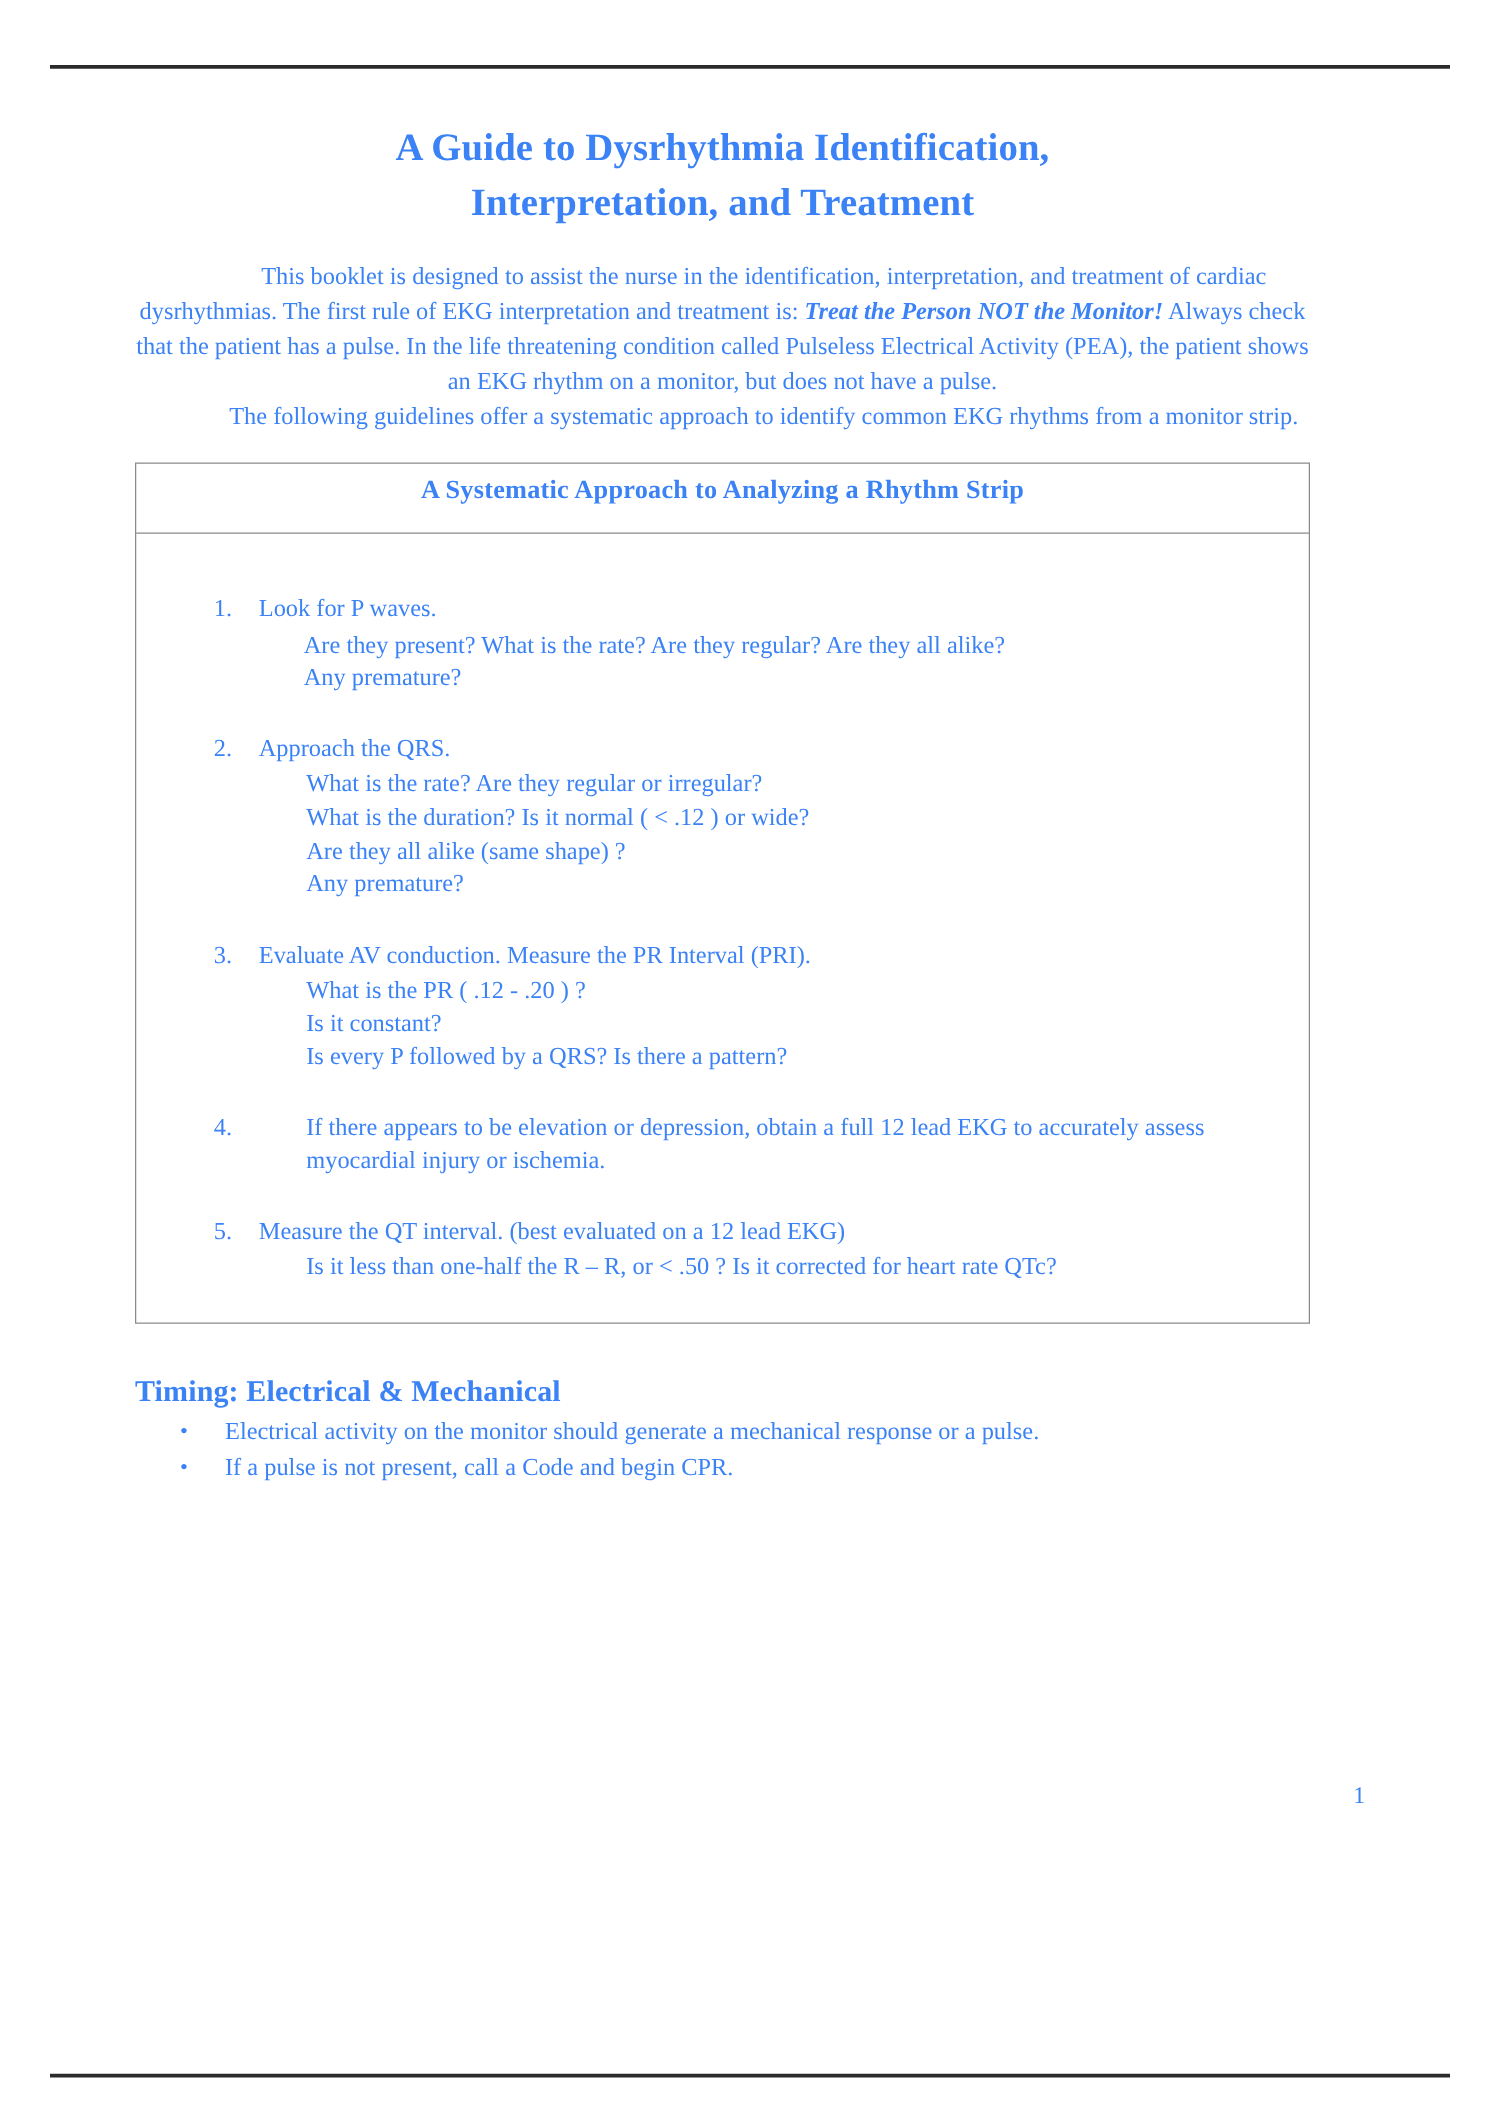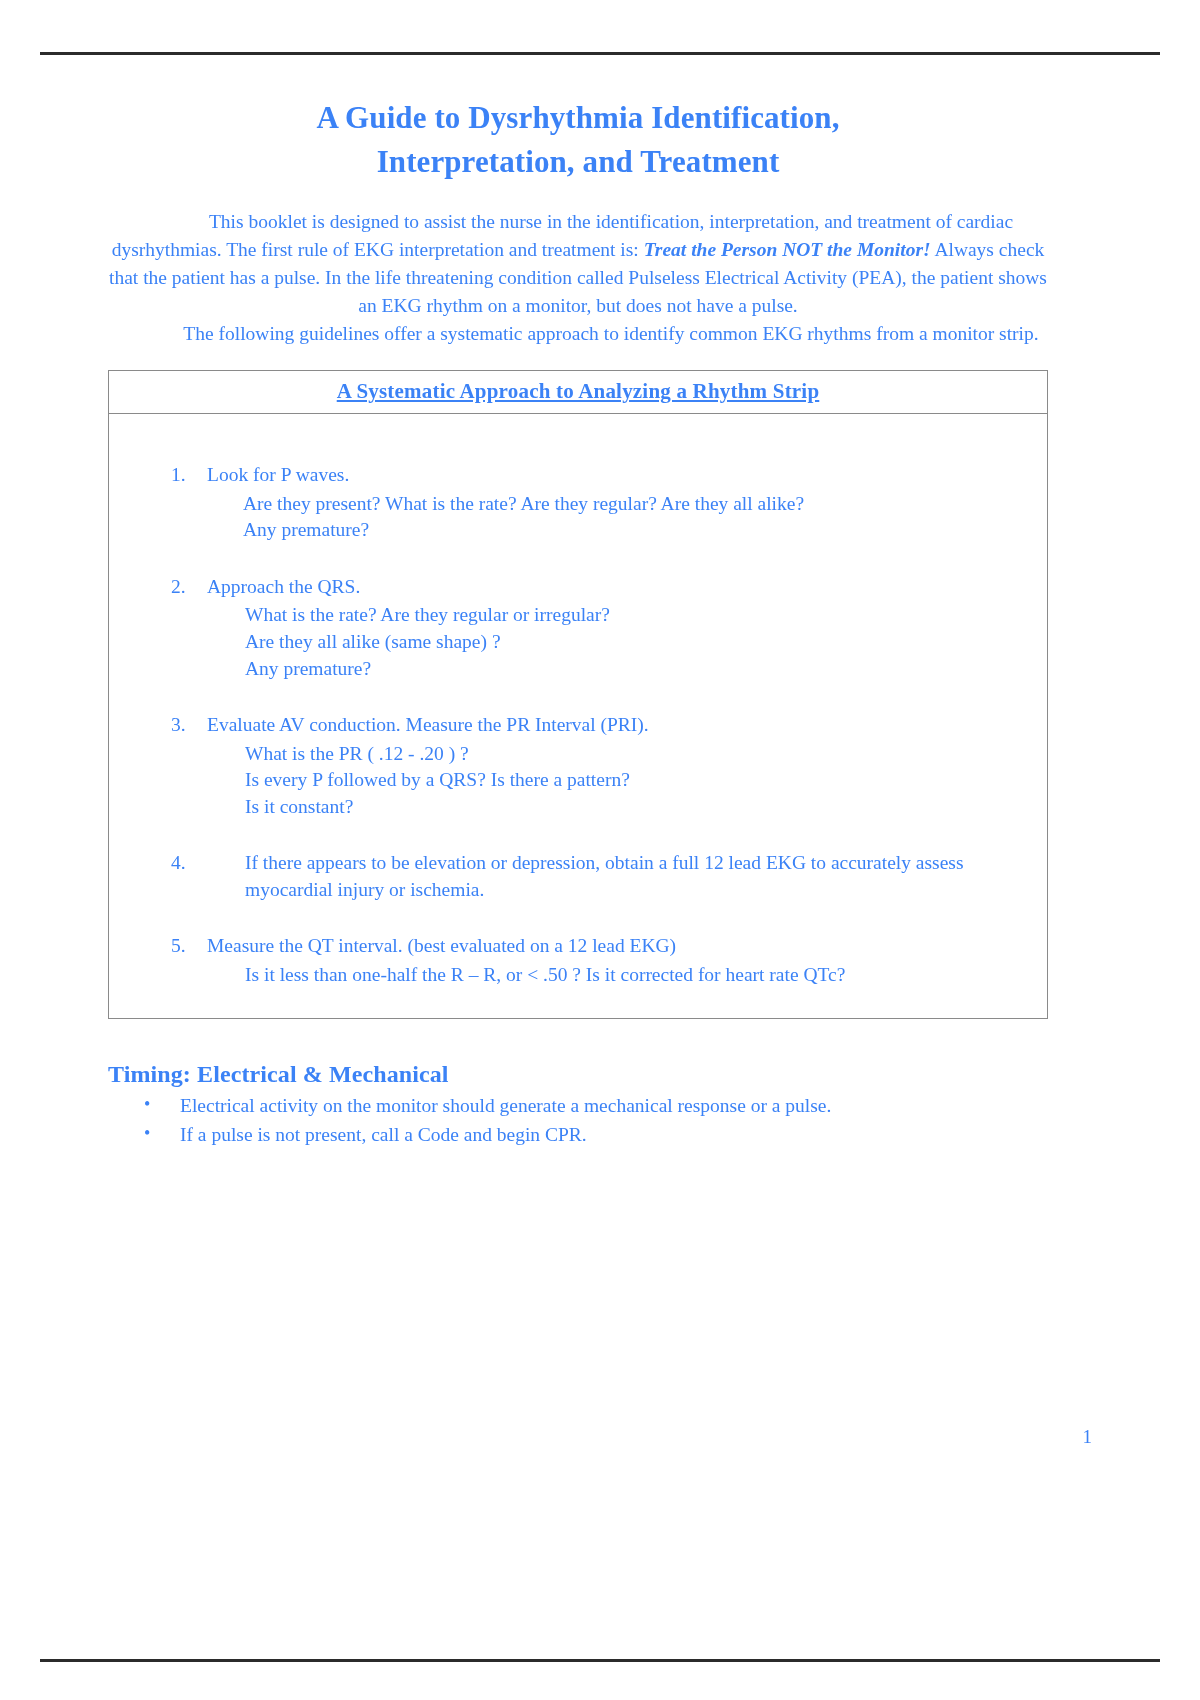--- a/index.html
+++ b/index.html
@@ -59,23 +59,22 @@
     margin-top: 22px;
     border: 1.5px solid #8a8a8a;
     box-shadow: 0 0 0 0 transparent;
     background: #fff;
   }
   .box-header {
     border-bottom: 1.5px solid #8a8a8a;
     text-align: center;
     font-size: 21px;
     font-weight: bold;
-    padding: 8px 0 9px 0;
+    padding: 8px 0 22px 0;
     letter-spacing: .2px;
-    text-decoration: underline;
   }
   .box-body {
     padding: 48px 20px 26px 20px;
   }
   ol.steps {
     list-style: none;
     margin: 0;
     padding: 0;
   }
   ol.steps > li {
@@ -169,32 +168,33 @@
               <span class="sub">Are they present?  What is the rate?  Are they regular? Are they all alike?</span>
               <span class="sub">Any premature?</span>
             </span>
           </li>
 
           <li class="indent-more">
             <span class="num">2.</span>
             <span class="head">Approach the QRS.</span>
             <span class="subs">
               <span class="sub">What is the rate?  Are they regular or irregular?</span>
+              <span class="sub">What is the duration?  Is it normal  ( &lt; .12 )  or wide?</span>
               <span class="sub">Are they all alike (same shape) ?</span>
               <span class="sub">Any premature?</span>
             </span>
           </li>
 
           <li class="indent-more">
             <span class="num">3.</span>
             <span class="head">Evaluate AV conduction.  Measure the PR Interval (PRI).</span>
             <span class="subs">
               <span class="sub">What is the PR ( .12 - .20 ) ?</span>
+              <span class="sub">Is it constant?</span>
               <span class="sub">Is every P followed by a QRS?    Is there a pattern?</span>
-              <span class="sub">Is it constant?</span>
             </span>
           </li>
 
           <li class="indent-more">
             <span class="num">4.</span>
             <span class="subs">
               <span class="sub">If there appears to be elevation or depression, obtain a full 12 lead EKG to accurately assess myocardial injury or ischemia.</span>
             </span>
           </li>
 

